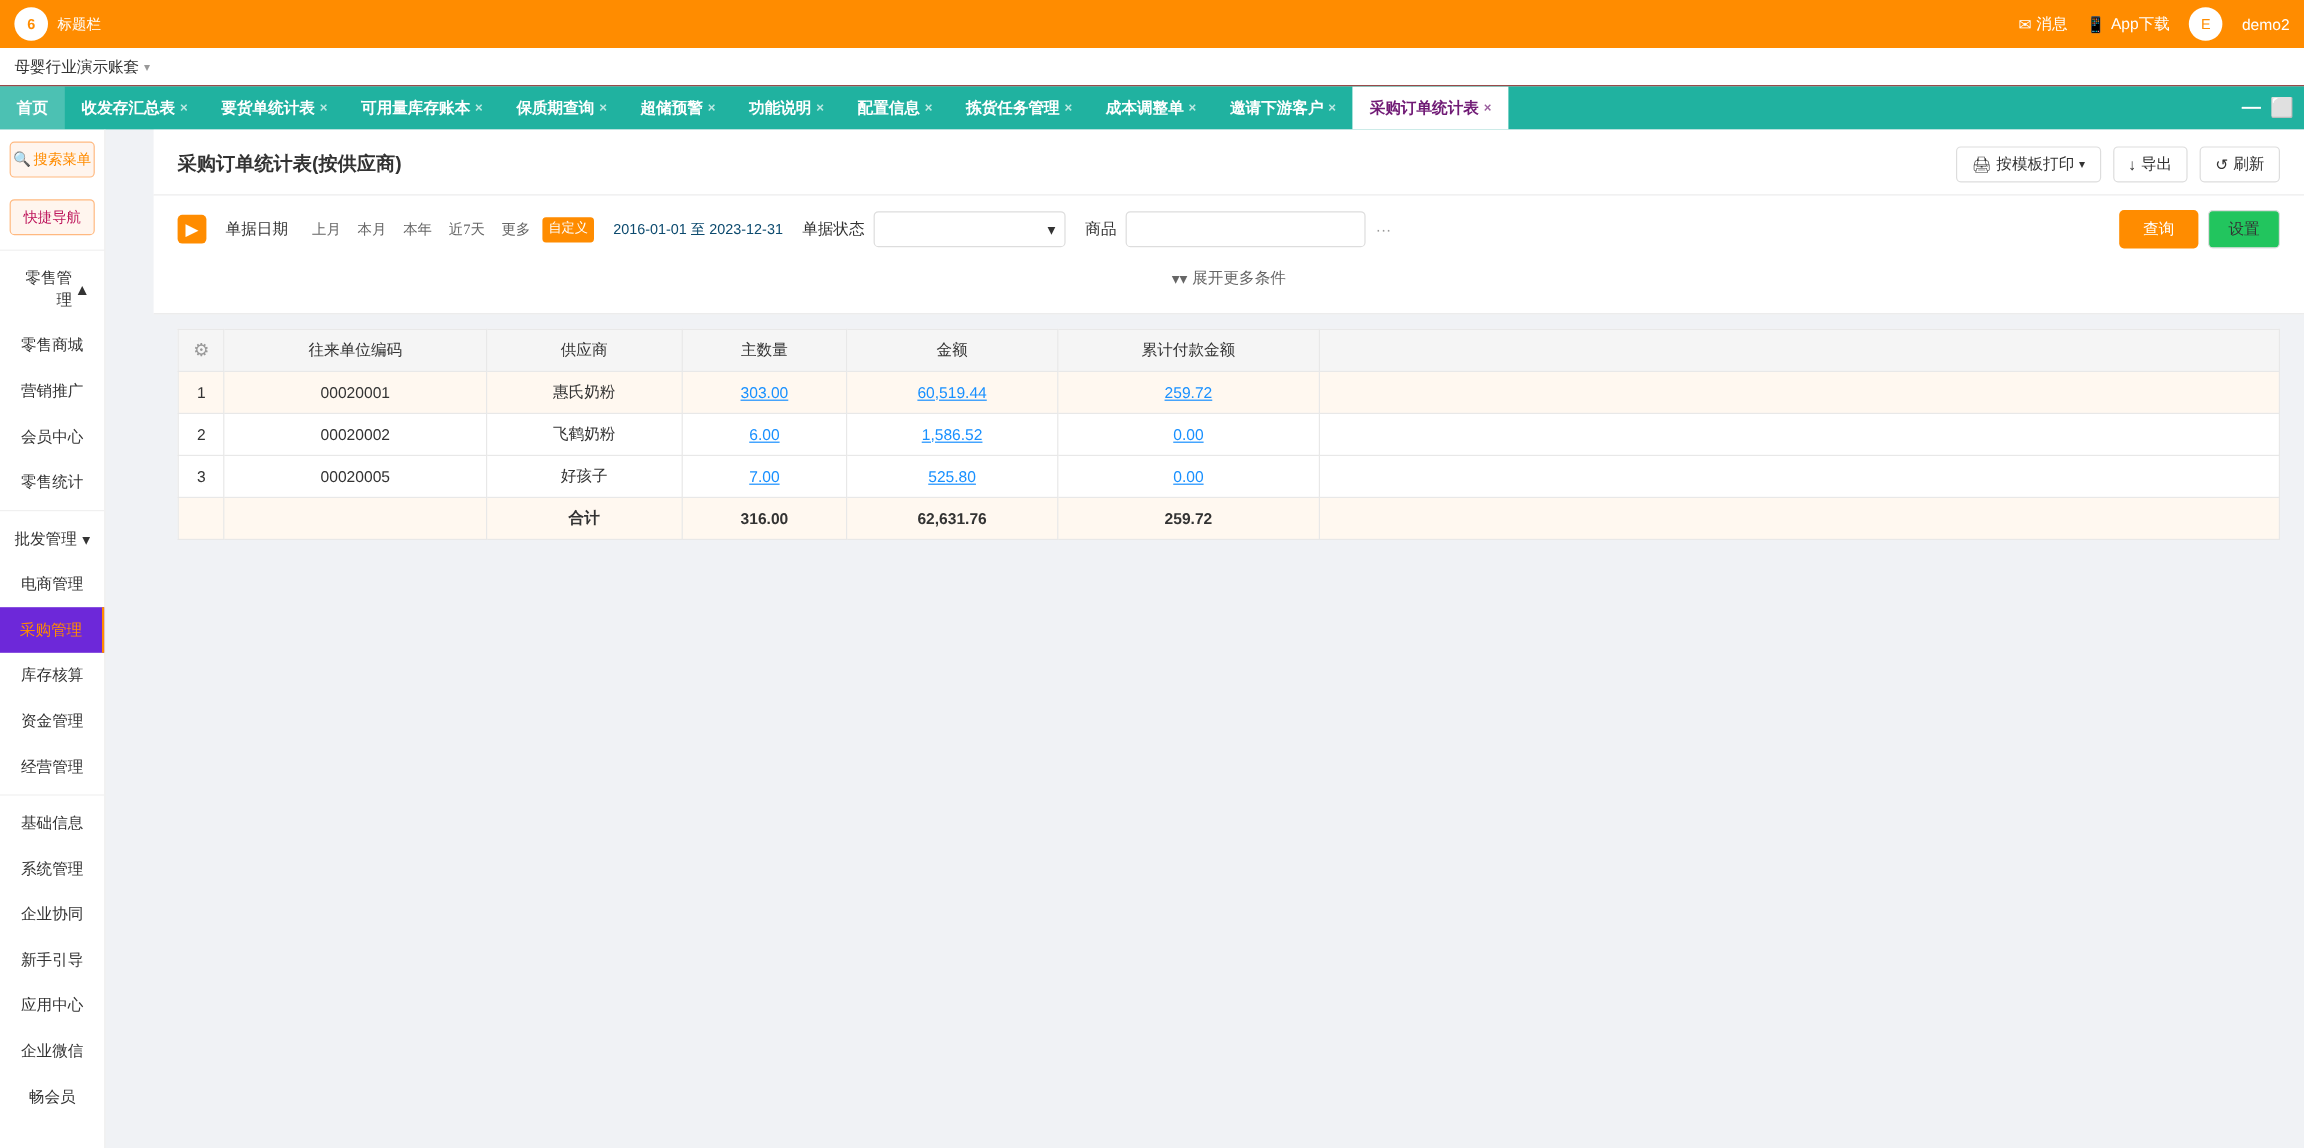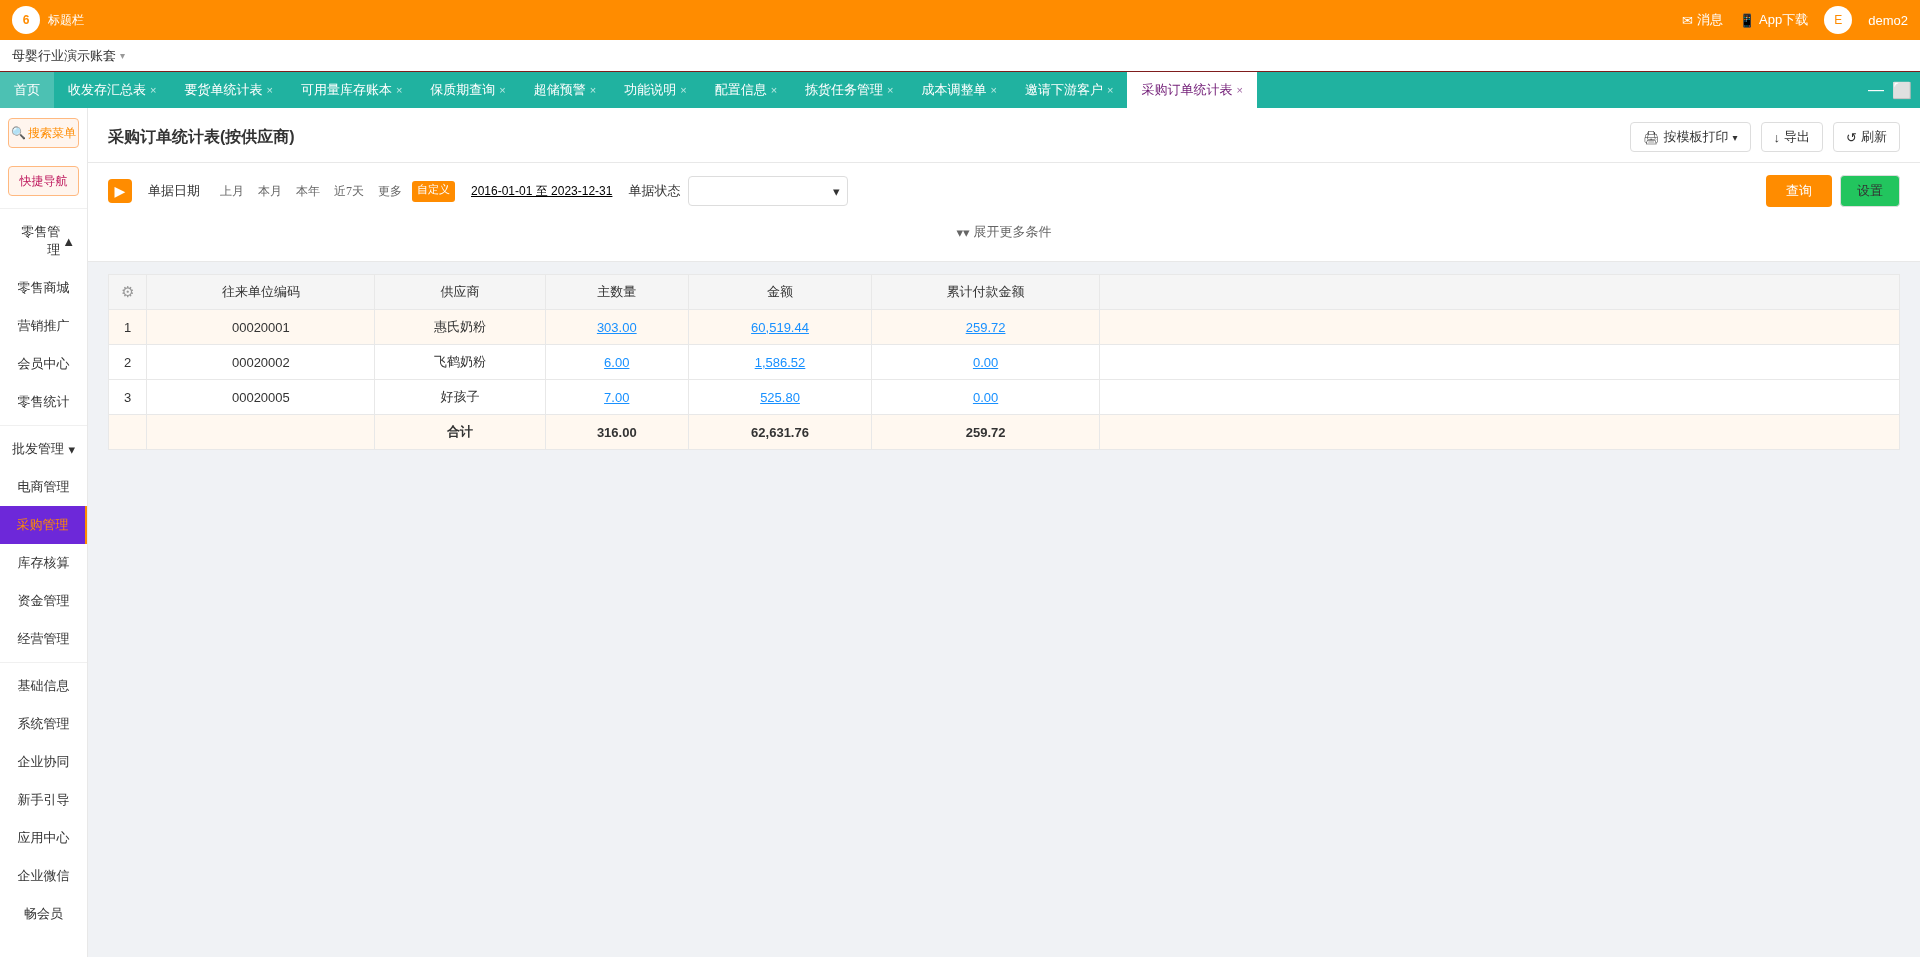--- a/index.html
+++ b/index.html
@@ -13,21 +13,21 @@
     .top-bar-right { display: flex; align-items: center; gap: 16px; color: #fff; font-size: 13px; }
     .top-bar-right span { display: flex; align-items: center; gap: 4px; cursor: pointer; }
     .avatar { width: 28px; height: 28px; border-radius: 50%; background: #fff; display: flex; align-items: center; justify-content: center; color: #ff8c00; font-size: 12px; }
 
     
     .workspace-bar { height: 32px; background: #fff; display: flex; align-items: center; padding: 0 12px; border-bottom: 1px solid #7f1d1d; }
     .workspace-select { display: flex; align-items: center; gap: 4px; font-size: 13px; color: #333; cursor: pointer; }
     .workspace-select .arrow { font-size: 10px; color: #999; }
 
     
-    .nav-tabs { height: 36px; background: #20b2a0; display: flex; align-items: center; padding: 0; overflow: hidden; }
+    .nav-tabs { height: 36px; background: #20b2a0; display: flex; align-items: center; padding: 0; overflow: hidden; font-weight: bold; }
     .nav-tab { height: 36px; padding: 0 14px; display: flex; align-items: center; color: #fff; font-size: 13px; cursor: pointer; white-space: nowrap; position: relative; gap: 4px; }
     .nav-tab.home { background: rgba(255,255,255,0.2); }
     .nav-tab.active { background: #fff; color: #701a75; }
     .nav-tab .close-btn { font-size: 11px; opacity: 0.7; }
     .nav-tab-actions { margin-left: auto; display: flex; align-items: center; padding-right: 8px; gap: 8px; }
     .nav-tab-actions span { color: #fff; font-size: 16px; cursor: pointer; }
 
     
     .main-layout { display: flex; height: calc(957px - 40px - 32px - 36px); }
 
@@ -36,39 +36,39 @@
     .sidebar-search { padding: 10px 8px; }
     .sidebar-search-btn { width: 100%; height: 30px; background: #fff5ee; border: 1px solid #ffb980; border-radius: 4px; color: #ff8c00; font-size: 12px; cursor: pointer; display: flex; align-items: center; justify-content: center; gap: 2px; }
     .sidebar-nav-btn { padding: 8px 8px; }
     .sidebar-nav-btn-inner { width: 100%; height: 30px; background: #fff5ee; border: 1px solid #ffb980; border-radius: 4px; color: #be185d; font-size: 12px; cursor: pointer; display: flex; align-items: center; justify-content: center; }
     .sidebar-item { padding: 10px 0; text-align: right; cursor: pointer; font-size: 13px; color: #333; display: flex; flex-direction: column; align-items: center; gap: 2px; }
     .sidebar-item.active { color: #ff8c00; background: #6d28d9; border-right: 2px solid #ff8c00; }
     .sidebar-item.has-arrow { flex-direction: row; padding: 10px 12px; justify-content: space-between; }
     .sidebar-divider { height: 1px; background: #f0f0f0; margin: 4px 0; }
 
     
-    .content-area { flex: 1; display: flex; flex-direction: column; overflow: hidden; background: #f0f2f5; }
+    .content-area { flex: 1; display: flex; flex-direction: column; overflow: hidden; background: #f0f2f5; padding-left: 40px; }
 
     
     .page-header { background: #fff; padding: 14px 20px 10px; border-bottom: 1px solid #e8e8e8; display: flex; align-items: center; justify-content: space-between; }
     .page-title { font-size: 16px; font-weight: bold; color: #333; }
     .page-actions { display: flex; align-items: center; gap: 10px; }
     .btn-print { display: flex; align-items: center; gap: 4px; padding: 5px 12px; border: 1px solid #ddd; border-radius: 4px; background: #fff; font-size: 13px; color: #333; cursor: pointer; }
     .btn-print .arrow { font-size: 10px; }
     .btn-export { display: flex; align-items: center; gap: 4px; padding: 5px 12px; border: 1px solid #ddd; border-radius: 4px; background: #fff; font-size: 13px; color: #333; cursor: pointer; }
     .btn-refresh { display: flex; align-items: center; gap: 4px; padding: 5px 12px; border: 1px solid #ddd; border-radius: 4px; background: #fff; font-size: 13px; color: #333; cursor: pointer; }
 
     
     .filter-area { background: #fff; padding: 12px 20px; border-bottom: 1px solid #e8e8e8; }
     .filter-row { display: flex; align-items: center; gap: 16px; flex-wrap: wrap; }
     .filter-toggle { width: 24px; height: 24px; background: #ff8c00; border-radius: 4px; display: flex; align-items: center; justify-content: center; color: #fff; font-size: 14px; cursor: pointer; }
     .filter-label { font-size: 13px; color: #333; white-space: nowrap; }
     .date-shortcuts { display: flex; gap: 6px; }
     .date-shortcut { font-size: 12px; color: #666; cursor: pointer; padding: 2px 4px; font-family: Liberation Serif, serif; }
-    .date-range { font-size: 12px; color: #000000; text-decoration: underline; }
+    .date-range { font-size: 12px; color: #0c4a6e; }
     .custom-badge { background: #ff8c00; color: #fff; font-size: 11px; padding: 1px 5px; border-radius: 3px; }
     .filter-group { display: flex; align-items: center; gap: 8px; }
     .filter-select { height: 30px; border: 1px solid #ddd; border-radius: 4px; padding: 0 8px; font-size: 13px; color: #333; background: #fff; min-width: 160px; display: flex; align-items: center; justify-content: space-between; cursor: pointer; }
     .filter-input { height: 30px; border: 1px solid #ddd; border-radius: 4px; padding: 0 8px; font-size: 13px; color: #333; background: #fff; min-width: 200px; }
     .btn-query { background: #ff8c00; color: #fff; border: none; padding: 6px 20px; border-radius: 4px; font-size: 13px; cursor: pointer; }
     .btn-setting { background: #22c55e; color: #333; border: 1px solid #ddd; padding: 6px 16px; border-radius: 4px; font-size: 13px; cursor: pointer; }
     .expand-more { text-align: center; padding: 8px; font-size: 13px; color: #666; cursor: pointer; display: flex; align-items: center; justify-content: center; gap: 4px; margin-top: 8px; }
 
     
     .table-area { flex: 1; padding: 12px 20px; overflow: auto; }
@@ -282,20 +282,25 @@
           <span class="custom-badge">自定义</span>
         </div>
         <span class="date-range">2016-01-01 至 2023-12-31</span>
         <div class="filter-group">
           <span class="filter-label">单据状态</span>
           <div class="filter-select">
             <span></span>
             <span>▾</span>
           </div>
         </div>
+        <div class="filter-group">
+          <span class="filter-label">商品</span>
+          <input class="filter-input" type="text" style="">
+          <span style="color:#999;cursor:pointer;">···</span>
+        </div>
         <div class="filter-right-actions">
           <button class="btn-query">查询</button>
           <button class="btn-setting">设置</button>
         </div>
       </div>
       <div class="expand-more">
         <span>▾▾</span>
         <span>展开更多条件</span>
       </div>
     </div>

